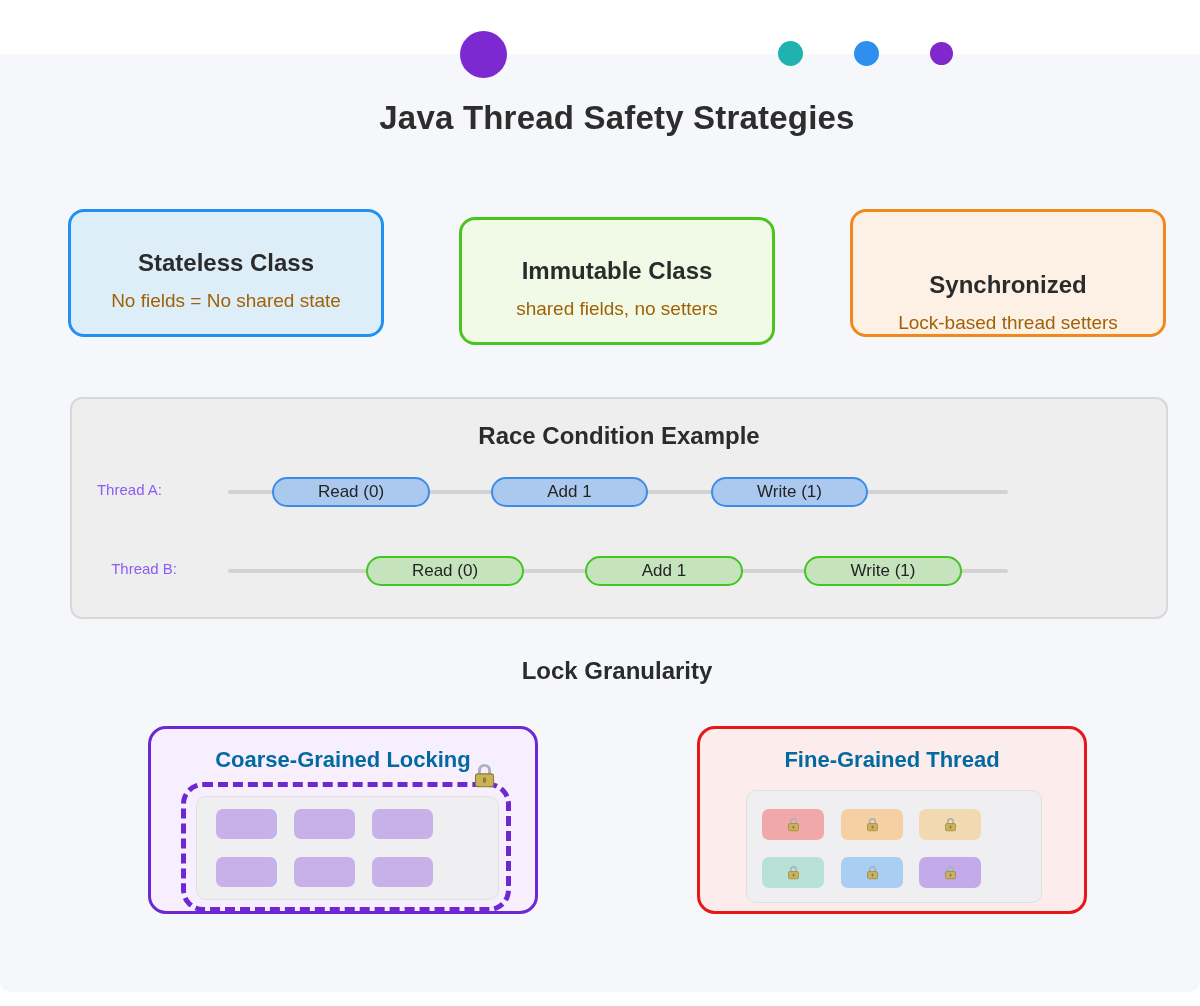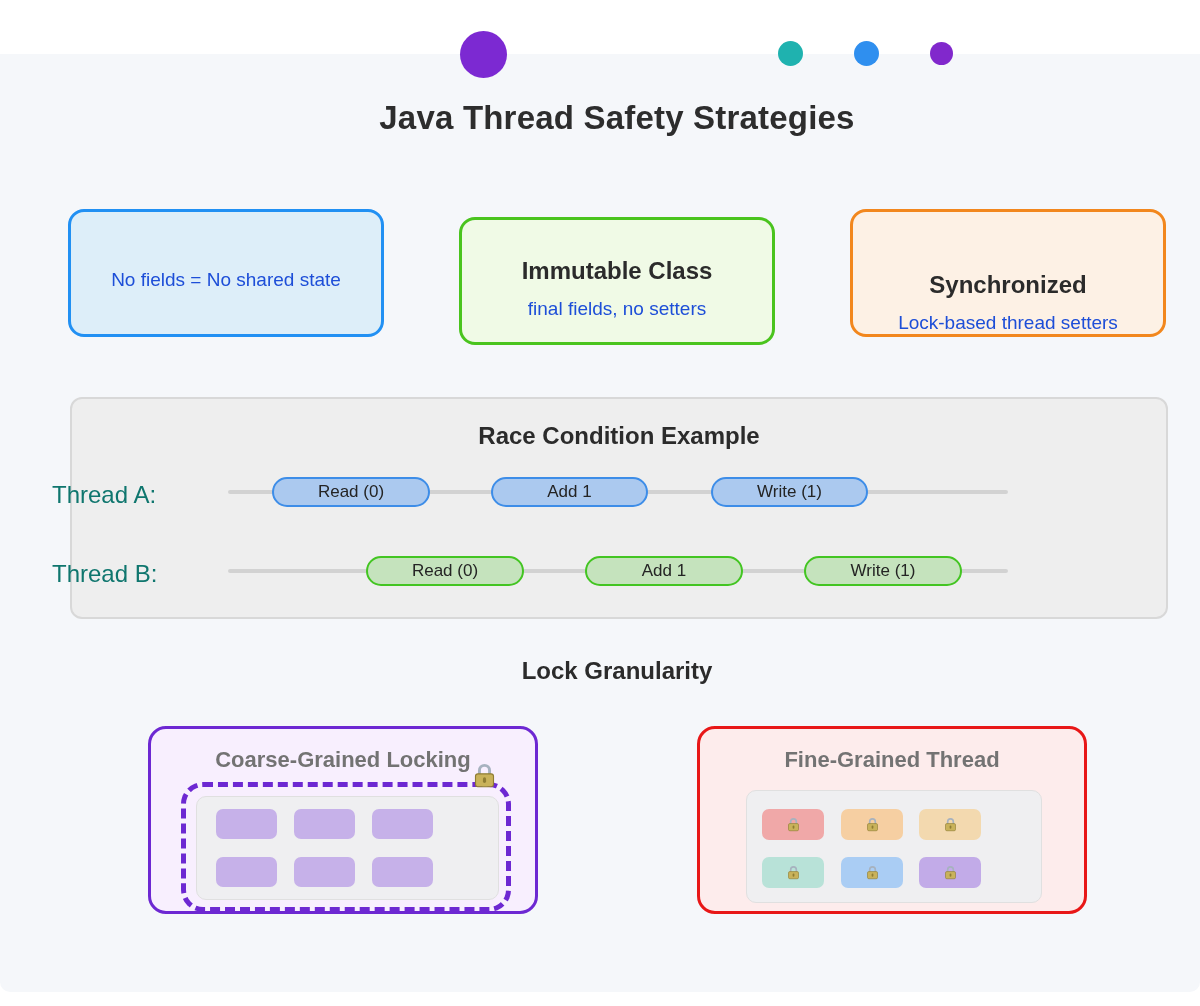--- a/index.html
+++ b/index.html
@@ -47,21 +47,21 @@
     flex-direction: column;
     align-items: center;
     justify-content: center;
     gap: 13px;
     padding-top: 14px;
   }
   .card.c1 { left: 68px; }
   .card.c2 { left: 459px; }
   .card.c3 { left: 850px; }
   .card .card-title { font-size: 24px; font-weight: 700; color: #2b2b2b; }
-  .card .card-sub   { font-size: 19px; color: #1d4ed8; }
+  .card .card-sub   { font-size: 19px; color: #a16207; }
 
   
   .race-panel {
     position: absolute;
     left: 70px; top: 397px;
     width: 1098px; height: 222px;
     background: #eeeeee;
     border: 2px solid #d8d8d8;
     border-radius: 12px;
   }
@@ -70,26 +70,27 @@
     left: 70px; top: 422px; width: 1098px;
     text-align: center;
     font-size: 24px;
     font-weight: 700;
     color: #2b2b2b;
   }
   .thread-label {
     position: absolute;
     left: 52px;
     width: 110px;
-    font-size: 24px;
-    color: #0f766e;
+    font-size: 15px;
+    color: #8b5cf6;
     z-index: 3;
+    text-align: right;
   }
   .thread-label.a { top: 481px; }
-  .thread-label.b { top: 560px; }
+  .thread-label.b { top: 560px; margin-left: 15px; }
   .timeline {
     position: absolute;
     left: 228px; width: 780px; height: 4px;
     background: #d2d2d2;
     border-radius: 2px;
     z-index: 1;
   }
   .timeline.a { top: 490px; }
   .timeline.b { top: 569px; }
   .pill {
@@ -131,21 +132,21 @@
     border-radius: 18px;
   }
   .lock-card.coarse { left: 148px; }
   .lock-card.fine   { left: 697px; }
   .lock-card-title {
     position: absolute;
     top: 18px; left: 0; width: 100%;
     text-align: center;
     font-size: 22px;
     font-weight: 700;
-    color: #737373;
+    color: #0369a1;
   }
   .dashed-region {
     position: absolute;
     left: 30px; top: 53px;
     width: 330px; height: 130px;
     border: 5px dashed #6d28d2;
     border-radius: 22px;
   }
   .mini-panel {
     position: absolute;
@@ -190,25 +191,26 @@
   <div class="sheet" style="background-color: rgb(245, 247, 250);"></div>
 
   <div class="dot big" style="background-color: rgb(124, 41, 210);"></div>
   <div class="dot teal" style="background-color: rgb(31, 178, 175);"></div>
   <div class="dot blue" style="background-color: rgb(47, 143, 239);"></div>
   <div class="dot small" style="background-color: rgb(129, 40, 204);"></div>
 
   <div class="main-title">Java Thread Safety Strategies</div>
 
   <div class="card c1" style="background-color: rgb(221, 238, 249); border-color: rgb(33, 144, 243);">
+    <div class="card-title">Stateless Class</div>
     <div class="card-sub">No fields = No shared state</div>
   </div>
   <div class="card c2" style="background-color: rgb(240, 250, 230); border-color: rgb(74, 196, 30); margin-top: 8px;">
     <div class="card-title">Immutable Class</div>
-    <div class="card-sub">final fields, no setters</div>
+    <div class="card-sub">shared fields, no setters</div>
   </div>
   <div class="card c3" style="background-color: rgb(253, 241, 229); border-color: rgb(242, 135, 29); justify-content: flex-end;">
     <div class="card-title">Synchronized</div>
     <div class="card-sub">Lock-based thread setters</div>
   </div>
 
   <div class="race-panel"></div>
   <div class="race-title">Race Condition Example</div>
 
   <div class="thread-label a">Thread A:</div>

